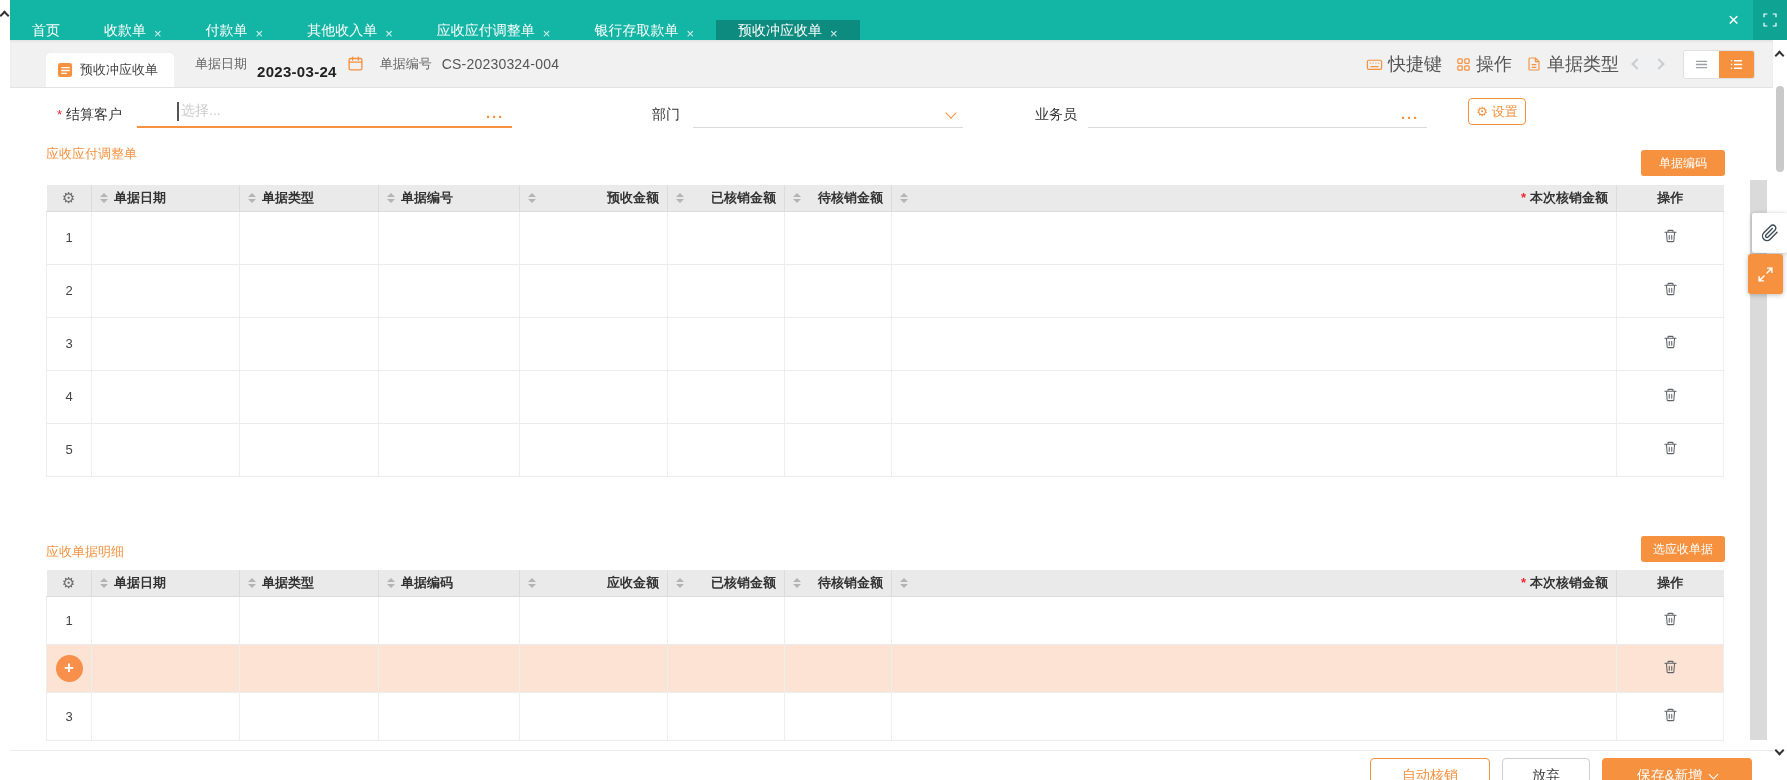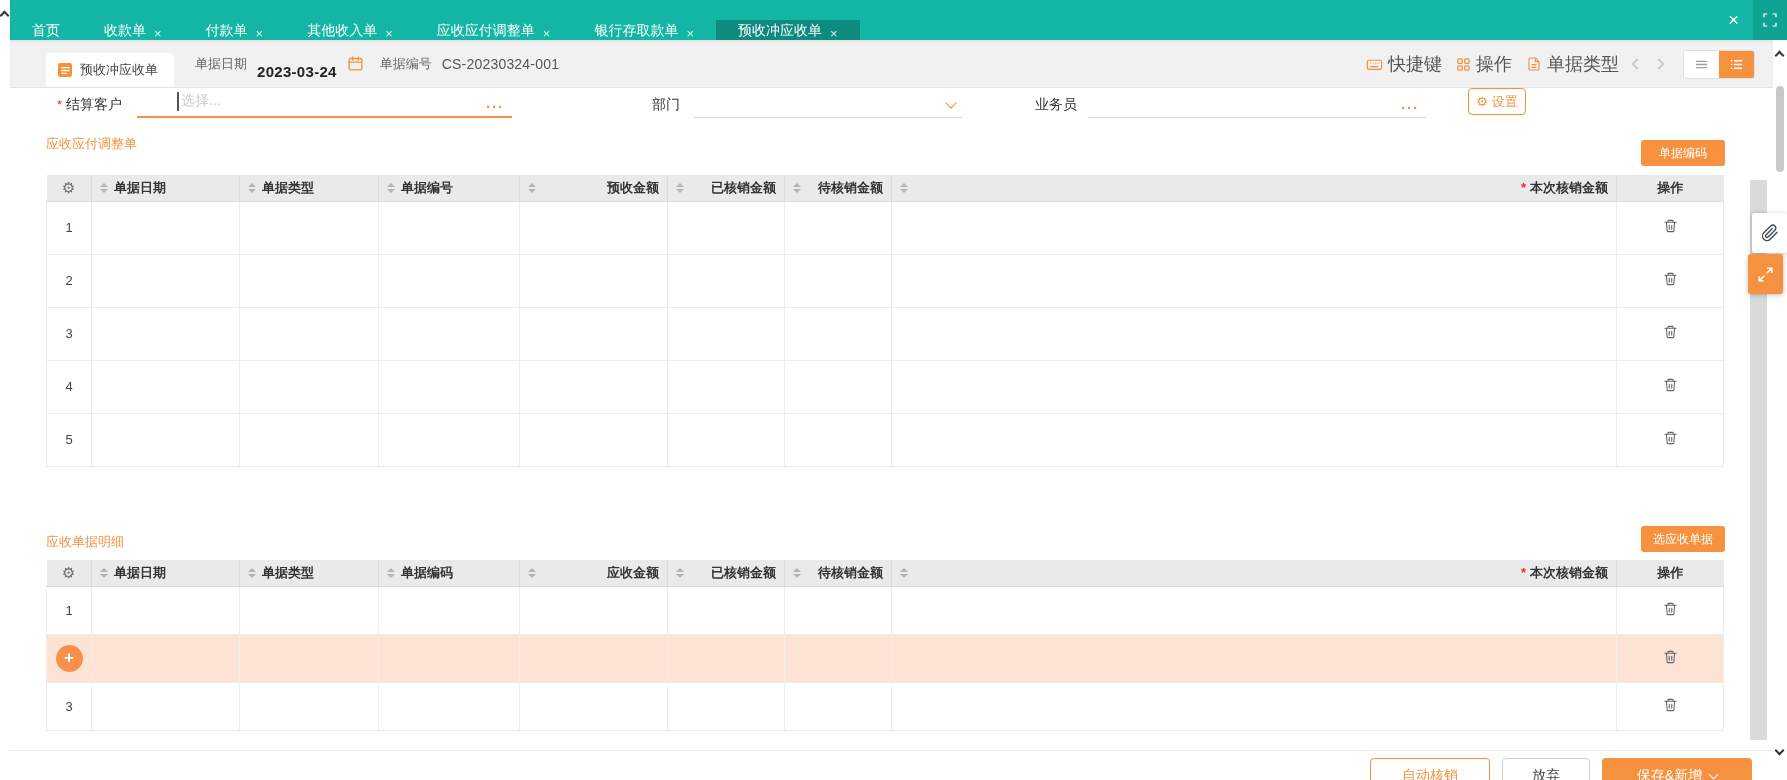--- a/index.html
+++ b/index.html
@@ -38,21 +38,21 @@
   .tb-right { position:absolute; right:18px; top:0; height:48px; display:flex; align-items:center; gap:14px; }
   .tb-link { display:flex; align-items:center; gap:5px; font-size:18px; color:#555; cursor:pointer; }
   .tb-arrow { display:inline-block; width:8px; height:8px; border-right:2px solid #c8cdd2; border-bottom:2px solid #c8cdd2; }
   .tb-arrow.prev { transform:rotate(135deg); }
   .tb-arrow.next { transform:rotate(-45deg); }
   .toggle-group { display:flex; margin-left:6px; border-radius:3px; overflow:hidden; border:1px solid #e0e0e0; }
   .toggle-btn { width:35px; height:27px; display:flex; align-items:center; justify-content:center; background:#fff; }
   .toggle-btn.active { background:#f5913f; border-color:#f5913f; }
 
   
-  .content { position:absolute; left:10px; top:78px; width:1763px; height:504px; background:#fff; }
+  .content { position:absolute; left:10px; top:88px; width:1763px; height:504px; background:#fff; }
 
   
   .f-label { position:absolute; top:14px; height:24px; line-height:24px; font-size:14px; color:#333; white-space:nowrap; }
   .req { color:#f5222d; font-size:13px; margin-right:4px; }
   .field { position:absolute; top:6px; height:34px; }
   .field.customer { left:127px; width:375px; border-bottom:2px solid #f5913f; }
   .field.dept { left:683px; width:270px; border-bottom:1px solid #d9d9d9; }
   .field.sales { left:1078px; width:339px; border-bottom:1px solid #d9d9d9; }
   .field input { position:absolute; left:0; top:0; width:100%; height:100%; border:0; outline:none; background:transparent; font-size:14px; color:#333; padding-left:44px; font-family:inherit; }
   .field input::placeholder { color:#ccc; }
@@ -157,21 +157,21 @@
       <span>预收冲应收单</span>
     </div>
     <div class="tb-fields">
       <span class="tb-label">单据日期</span>
       <span class="tb-date">2023-03-24</span>
       <svg width="17" height="17" viewBox="0 0 24 24" fill="none" stroke="#f5913f" stroke-width="1.9" stroke-linecap="round">
           <rect x="3" y="5" width="18" height="16" rx="2"></rect>
           <path d="M8 3v4M16 3v4M3 10h18"></path>
         </svg>
       <span class="tb-label" style="margin-left:6px">单据编号</span>
-      <span class="tb-no">CS-20230324-001</span>
+      <span class="tb-no">CS-20230324-004</span>
     </div>
     <div class="tb-right">
       <span class="tb-link">
         <svg width="17" height="17" viewBox="0 0 24 24" fill="none" stroke="#f5913f" stroke-width="1.7" stroke-linecap="round">
             <rect x="2" y="6" width="20" height="13" rx="2"></rect>
             <path d="M6 10h.1M10 10h.1M14 10h.1M18 10h.1M7 15h10"></path>
           </svg>
         <span>快捷键</span>
       </span>
       <span class="tb-link">

